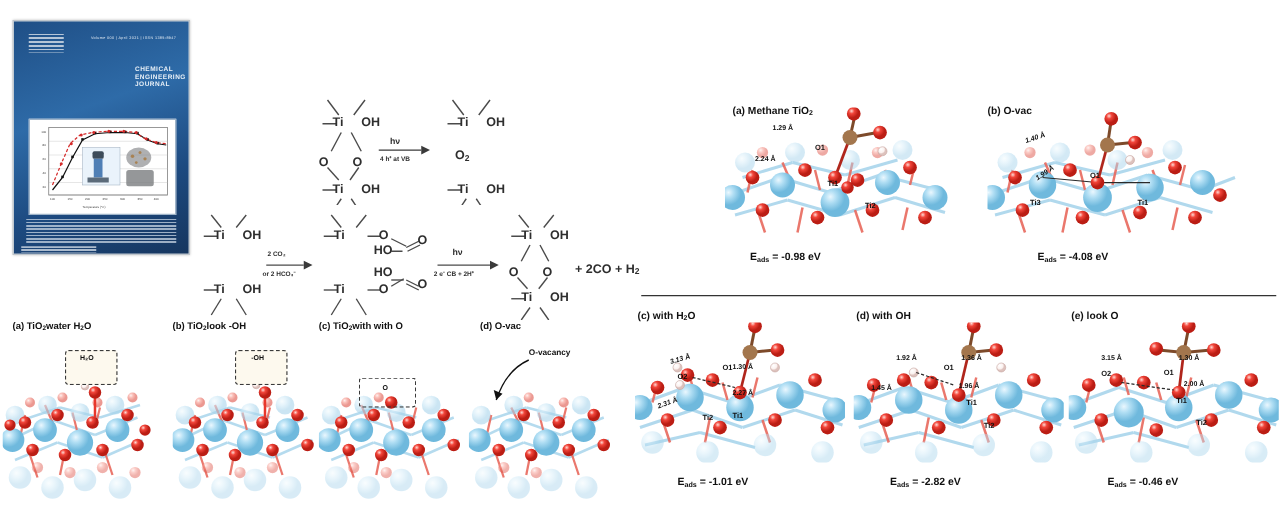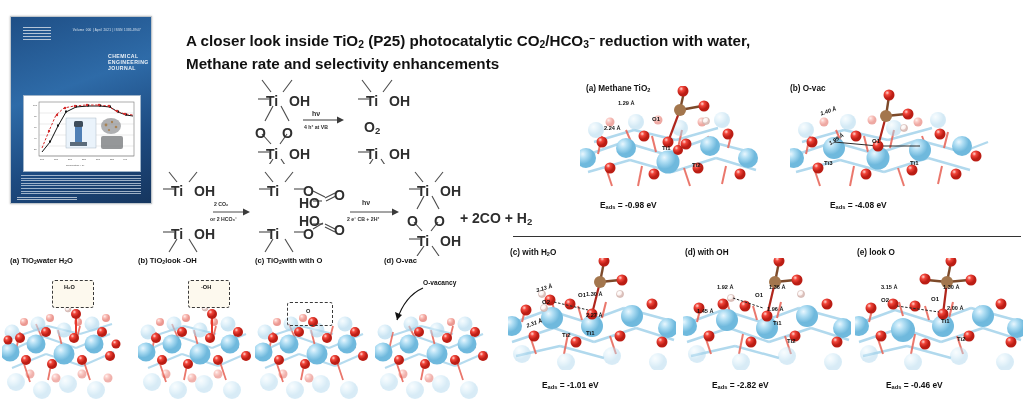--- a/index.html
+++ b/index.html
@@ -33,21 +33,21 @@
   #cover-caption{left:10px;top:158px;width:120px;height:20px;
     background:repeating-linear-gradient(to bottom,#c9d6e4 0 1.1px,transparent 1.1px 2.6px);opacity:.75;}
   #cover-foot{left:6px;top:180px;width:60px;height:5px;
     background:repeating-linear-gradient(to bottom,#cfd9e4 0 1.1px,transparent 1.1px 2.4px);opacity:.8;}
 
   
   #title{left:186px;top:18px;width:700px;font-size:15.2px;font-weight:bold;
     line-height:19px;color:#111;}
 
   
-  .chem{font-size:14px;font-weight:bold;color:#2e2e2e;font-family:"Liberation Sans",sans-serif;white-space:nowrap;}
+  .chem{font-size:10px;font-weight:bold;color:#2e2e2e;font-family:"Liberation Sans",sans-serif;white-space:nowrap;}
   .chem-arrowlab{font-size:5.2px;font-weight:bold;color:#2e2e2e;white-space:nowrap;text-align:center;}
 
   
   .panel-label{font-size:8.2px;font-weight:bold;color:#111;white-space:nowrap;}
   .eads{font-size:8.4px;font-weight:bold;color:#111;white-space:nowrap;}
   .bot-label{font-size:7.6px;font-weight:bold;color:#111;white-space:nowrap;}
 
   
   .slab{overflow:hidden;}
   .dim{position:absolute;font-size:5.6px;font-weight:bold;color:#111;white-space:nowrap;}
@@ -134,22 +134,21 @@
         <text x="8" y="41">40</text>
           <text x="8" y="52">20</text>
       </g>
     </svg>
   </div>
   <div class="abs" id="cover-caption"></div>
   <div class="abs" id="cover-foot"></div>
 </div>
 
 <h1 class="abs" id="title">
-  <span><span>A closer look inside TiO</span><sub>2</sub><span> (P25) photocatalytic CO</span><sub>2</sub><span>/HCO</span><sub>3</sub><sup>−</sup><span> reduction with water,</span></span><br>
-  <span>Methane rate and selectivity enhancements</span>
+  <br>
 </h1>
 
 <div class="abs" style="left:240px;top:74px;width:195px;height:90px;">
   <svg width="195" height="90" viewBox="0 0 195 90">
     <g stroke="#4a4a4a" stroke-width="1.1" fill="none">
 
       <line x1="22" y1="6" x2="31" y2="18"></line>
         <line x1="52" y1="6" x2="43" y2="18"></line>
       <line x1="18" y1="25" x2="29" y2="25"></line>
       <line x1="33" y1="32" x2="25" y2="47"></line>

